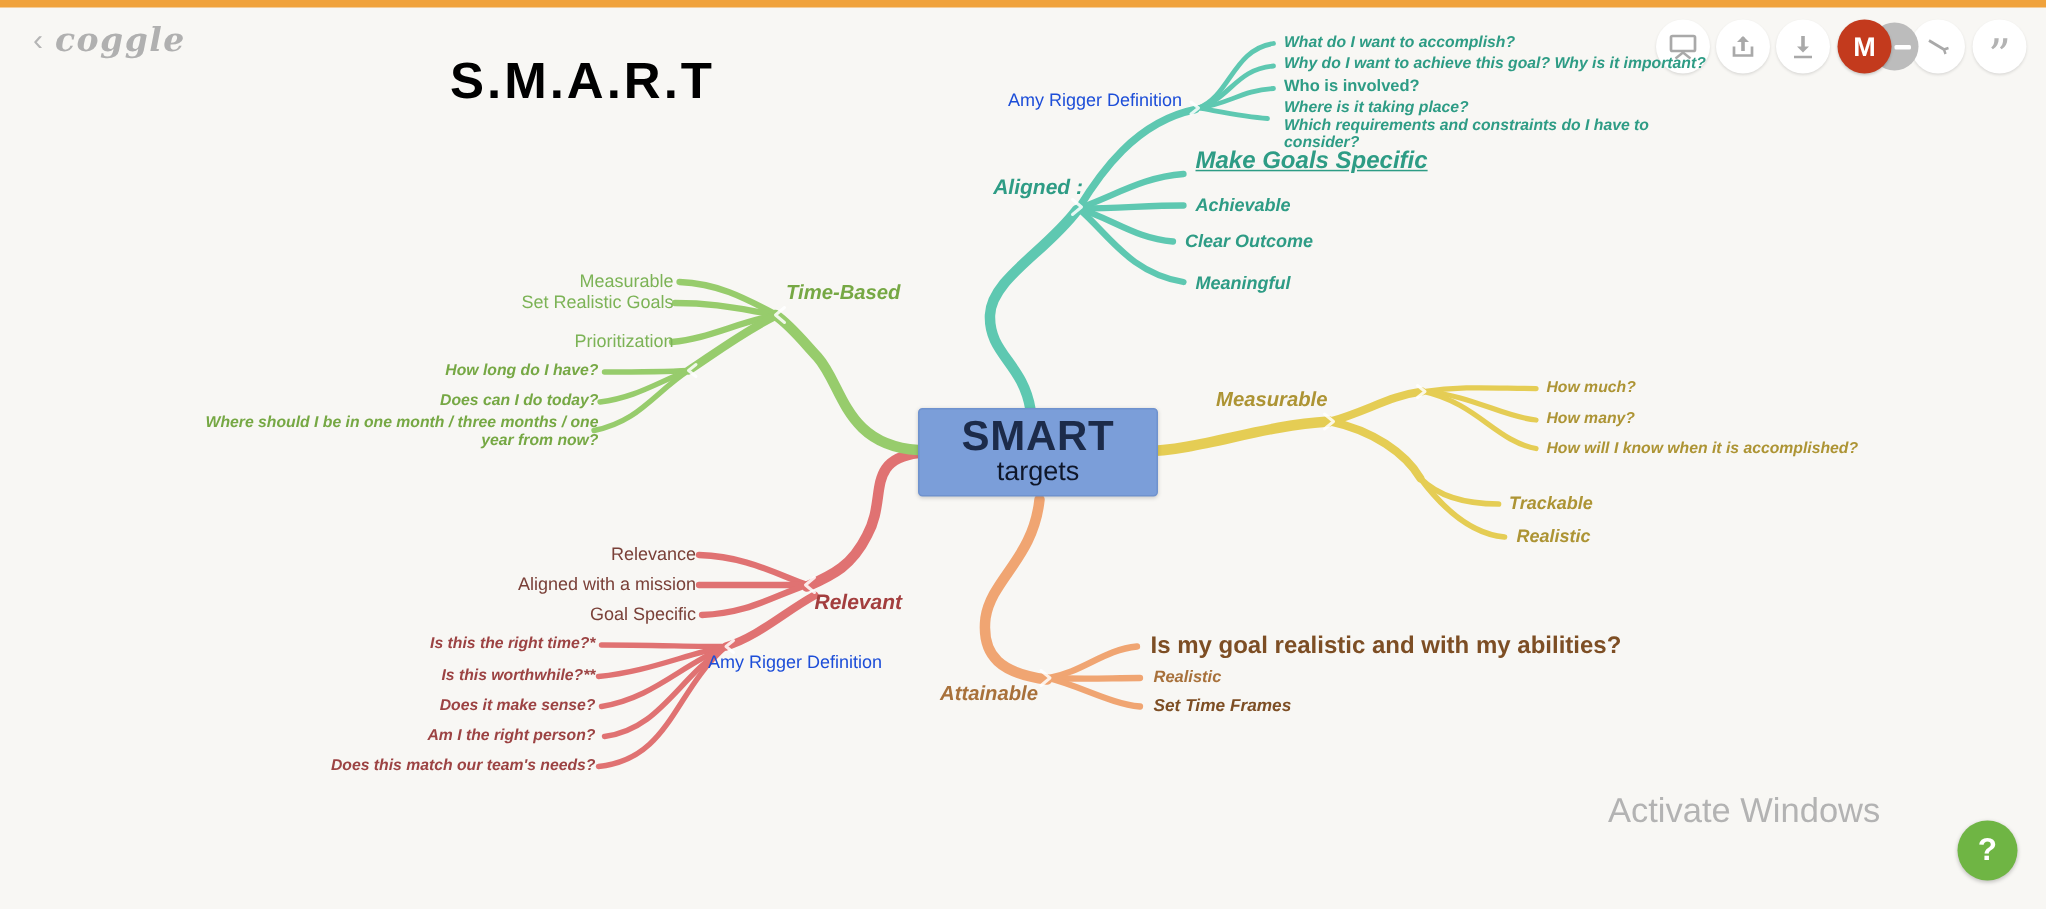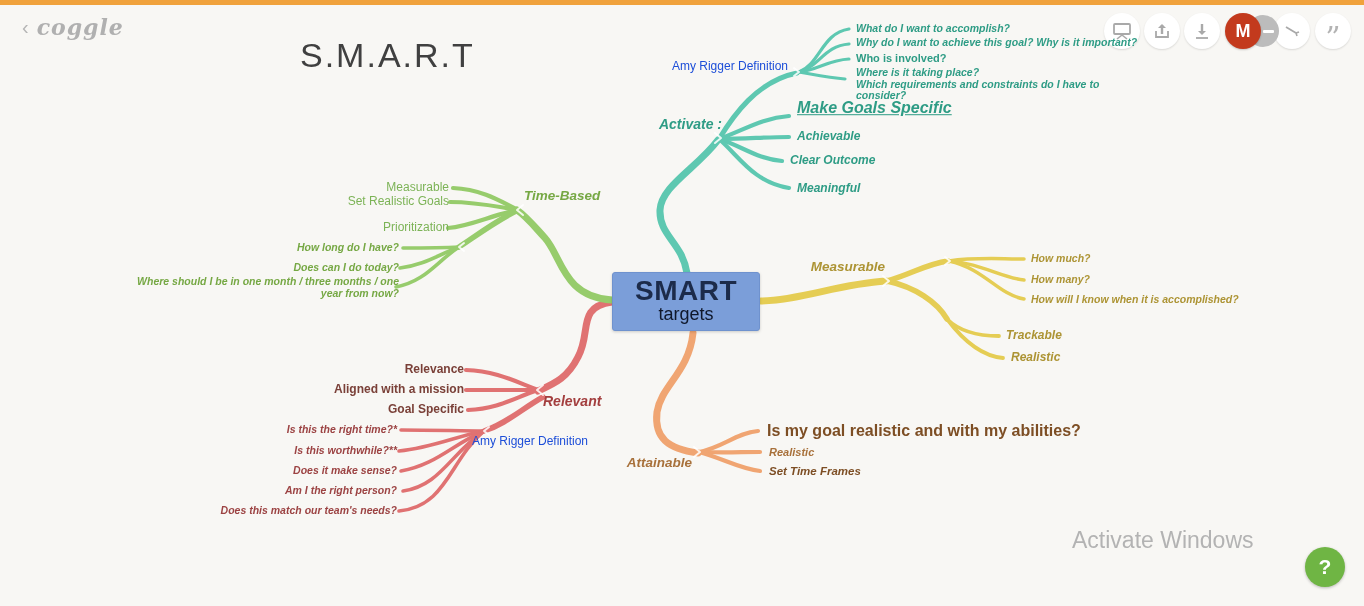--- a/index.html
+++ b/index.html
@@ -18,42 +18,42 @@
   .tool-circle svg { display:block; }
   .avatar { position:absolute; width:36px; height:36px; border-radius:50%; background:#c33a1d; color:#fff;
             font-weight:bold; font-size:18px; display:flex; align-items:center; justify-content:center;
             box-shadow:0 1px 2px rgba(0,0,0,.2); z-index:3; }
   .add-collab { position:absolute; width:32px; height:32px; border-radius:50%; background:#bcbcbc; z-index:2;
                 display:flex; align-items:center; justify-content:center; }
   .add-collab .dash { width:11px; height:3px; background:#fff; border-radius:1px; margin-left:10px; }
   .quote-glyph { font-family:"DejaVu Serif", serif; font-size:30px; color:#b3b3b3; line-height:0; margin-top:14px; }
 
   .map-title { position:absolute; left:300px; top:55px; transform:translateY(-50%);
-               font-size:34px; color:#404040; letter-spacing:2px; }
+               font-size:34px; color:#000000; letter-spacing:2px;font-weight:bold; }
 
   svg.map { position:absolute; left:0; top:0; }
   svg.map path { fill:none; stroke-linecap:round; }
   svg.map polyline { fill:none; stroke:#ffffff; stroke-width:2; stroke-linecap:round; stroke-linejoin:round; opacity:.85; }
 
-  .center-node { position:absolute; left:612px; top:272px; width:148px; height:59px;
+  .center-node { position:absolute; left:612px; top:272px; width:160px; height:59px;
                  background:#7b9ed9; border:1px solid #6f92ce; border-radius:3px;
                  box-shadow:0 1px 3px rgba(0,0,0,.18); text-align:center; padding-top:3px; }
   .center-node .t1 { font-size:28px; font-weight:bold; color:#1c2b4a; line-height:1.05; letter-spacing:.5px; }
   .center-node .t2 { font-size:18px; color:#0f172a; line-height:1.05; }
 
   .lbl { position:absolute; white-space:nowrap; transform:translateY(-50%); line-height:1.1; }
   .wrap { white-space:pre-line; }
   .bi { font-weight:bold; font-style:italic; }
   .teal  { color:#2e9c85; }
   .gray  { color:#1d4ed8; }
   .yel   { color:#ad9434; }
   .org   { color:#a8713b; }
   .orgdk { color:#7d4e24; }
   .reddk { color:#a33e3e; }
-  .redpl { color:#7a4038;font-weight:bold; }
+  .redpl { color:#7a4038; }
   .redq  { color:#9c4343; }
   .grnlb { color:#76a844; }
   .grnpl { color:#7cb356; }
 
   .watermark-1 { position:absolute; left:1072px; top:527px; font-size:23px; color:#b3b3b3; }
   .watermark-2 { position:absolute; left:1072px; top:553px; font-size:15px; color:#bababa; }
   .help-btn { position:absolute; left:1305px; top:547px; width:40px; height:40px; border-radius:50%;
               background:#6fb544; color:#fff; font-size:21px; font-weight:bold;
               display:flex; align-items:center; justify-content:center; box-shadow:0 1px 3px rgba(0,0,0,.25); }
 </style>
@@ -171,21 +171,21 @@
       <polyline points="523,205 517,210 523,215"></polyline>
       <polyline points="464,243 459,247 464,251"></polyline>
     </g>
   </svg>
 
   <div class="center-node">
     <div class="t1">SMART</div>
     <div class="t2">targets</div>
   </div>
 
-  <div class="lbl bi teal" style="right:642px; top:125px; font-size:14px;">Activate :</div>
+  <div class="lbl bi teal" style="right:642px; top:125px; font-size:14px;">Aligned :</div>
   <div class="lbl gray" style="right:576px; top:67px; font-size:12px;">Amy Rigger Definition</div>
   <div class="lbl bi teal" style="left:856px; top:29px; font-size:10.5px;">What do I want to accomplish?</div>
   <div class="lbl bi teal" style="left:856px; top:43px; font-size:10.5px;">Why do I want to achieve this goal? Why is it important?</div>
   <div class="lbl teal" style="left:856px; top:58px; font-size:11px; font-weight:bold;">Who is involved?</div>
   <div class="lbl bi teal wrap" style="left:856px; top:84px; font-size:10.5px;">Where is it taking place?
 Which requirements and constraints do I have to
 consider?</div>
   <div class="lbl bi teal" style="left:797px; top:108px; font-size:16px;text-decoration:underline;">Make Goals Specific</div>
   <div class="lbl bi teal" style="left:797px; top:137px; font-size:12px;">Achievable</div>
   <div class="lbl teal" style="left:790px; top:161px; font-size:12px; font-style:italic; font-weight:600;">Clear Outcome</div>

